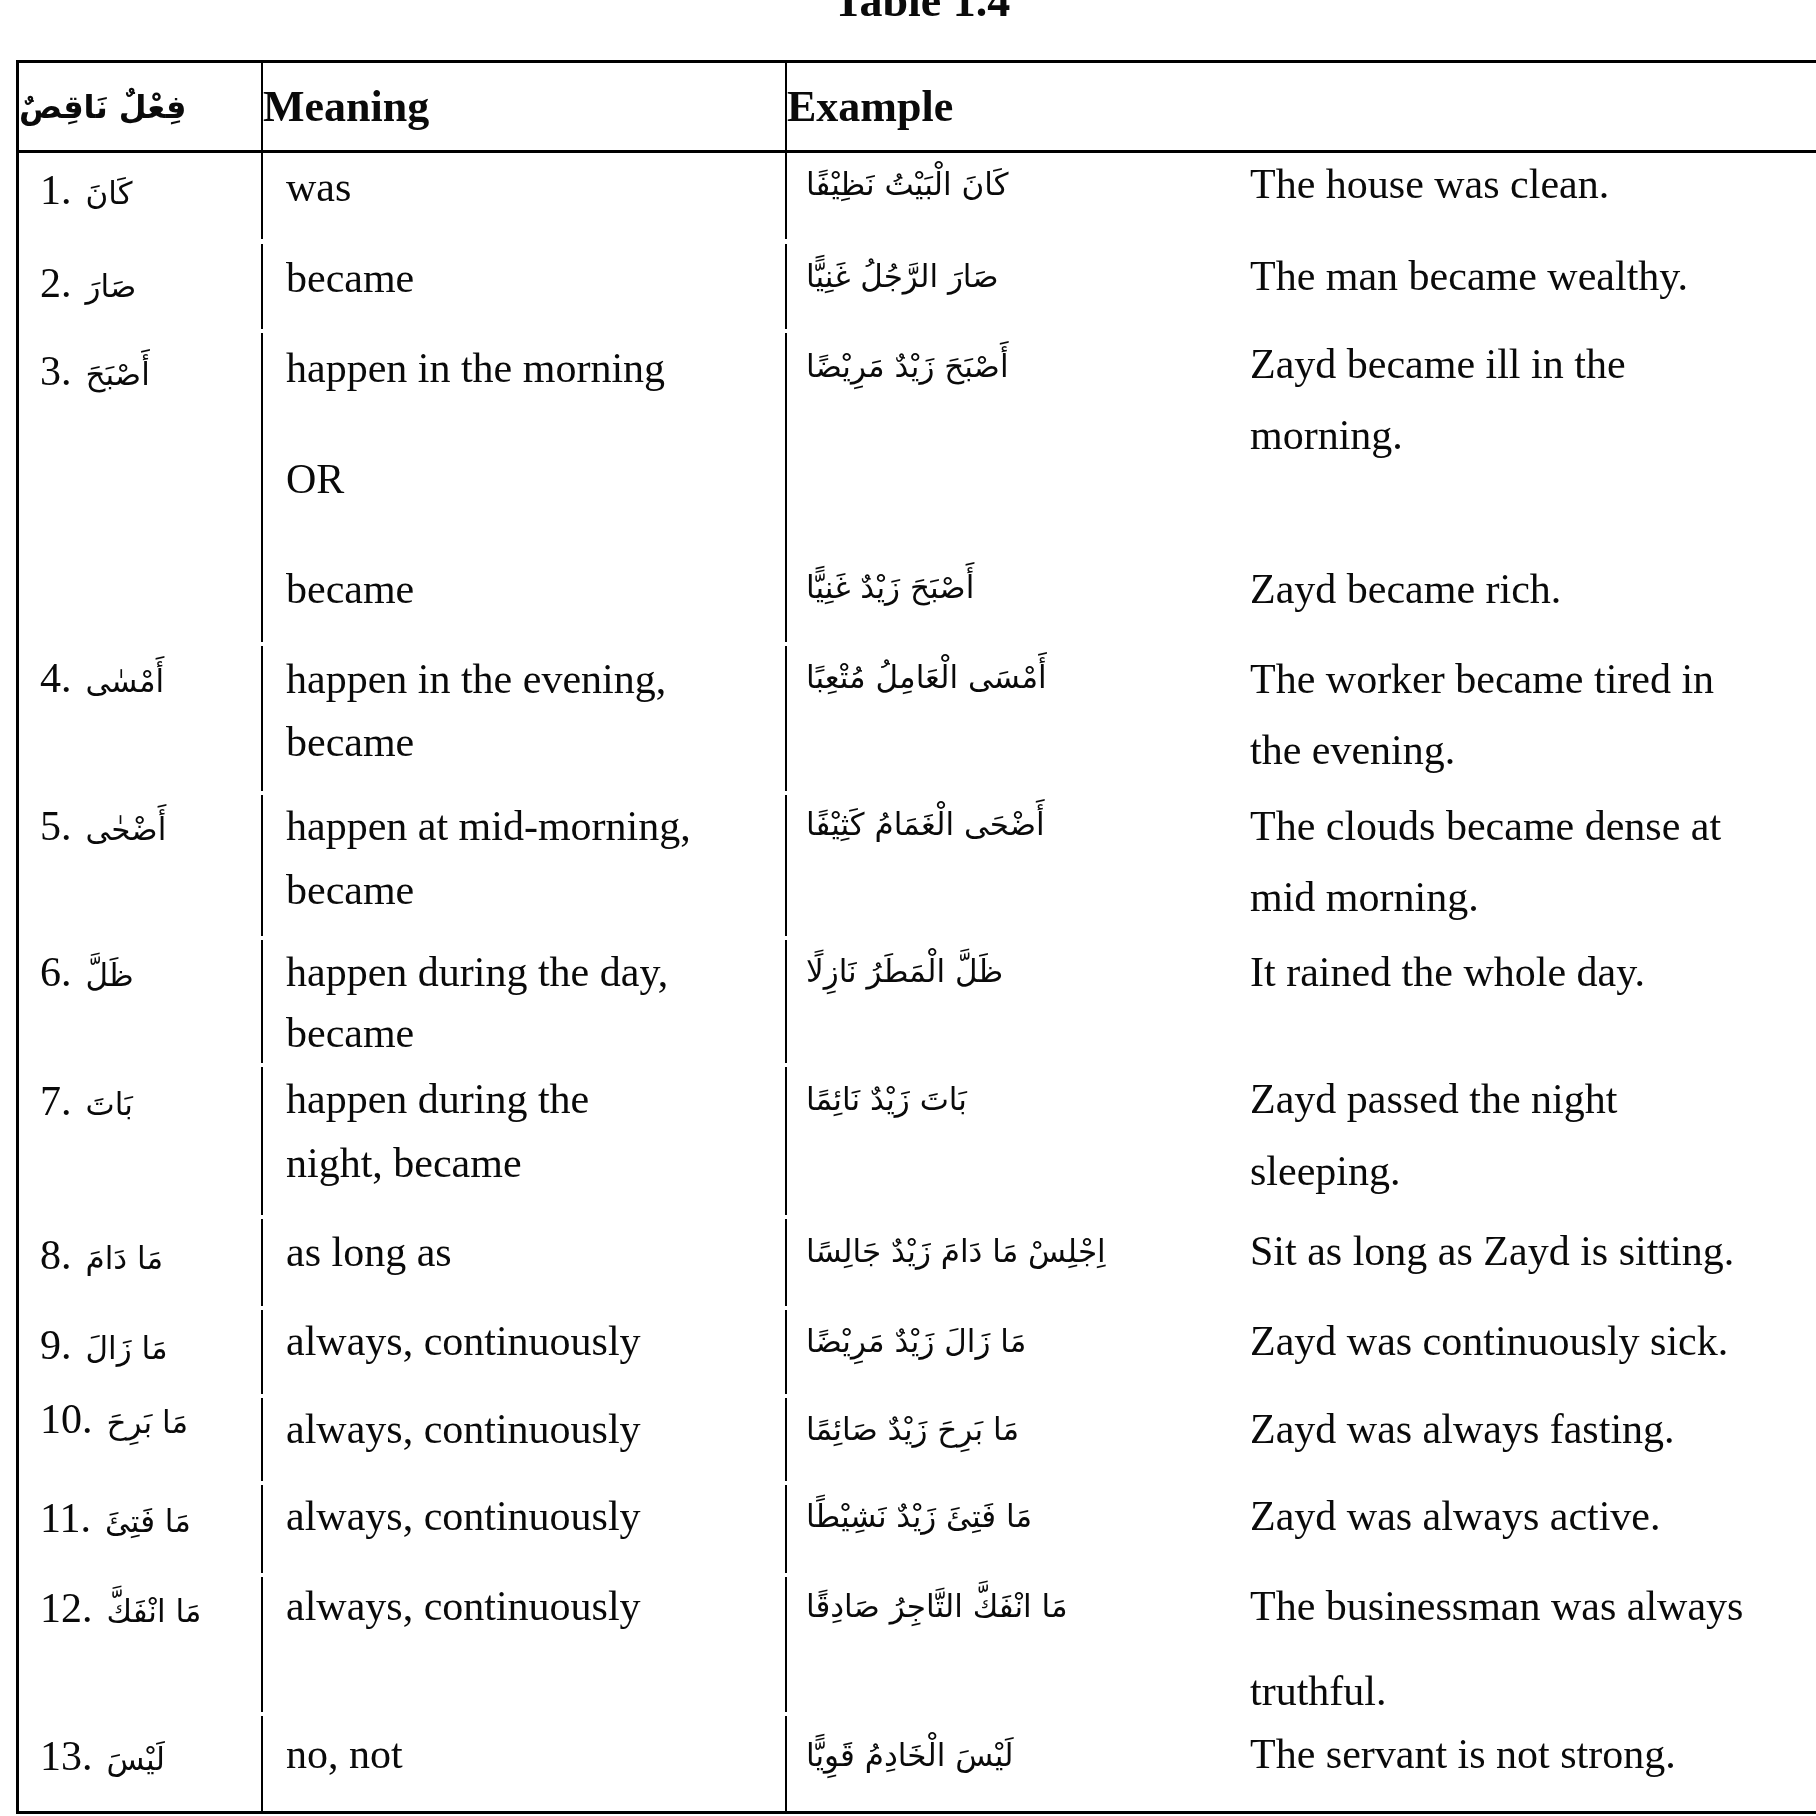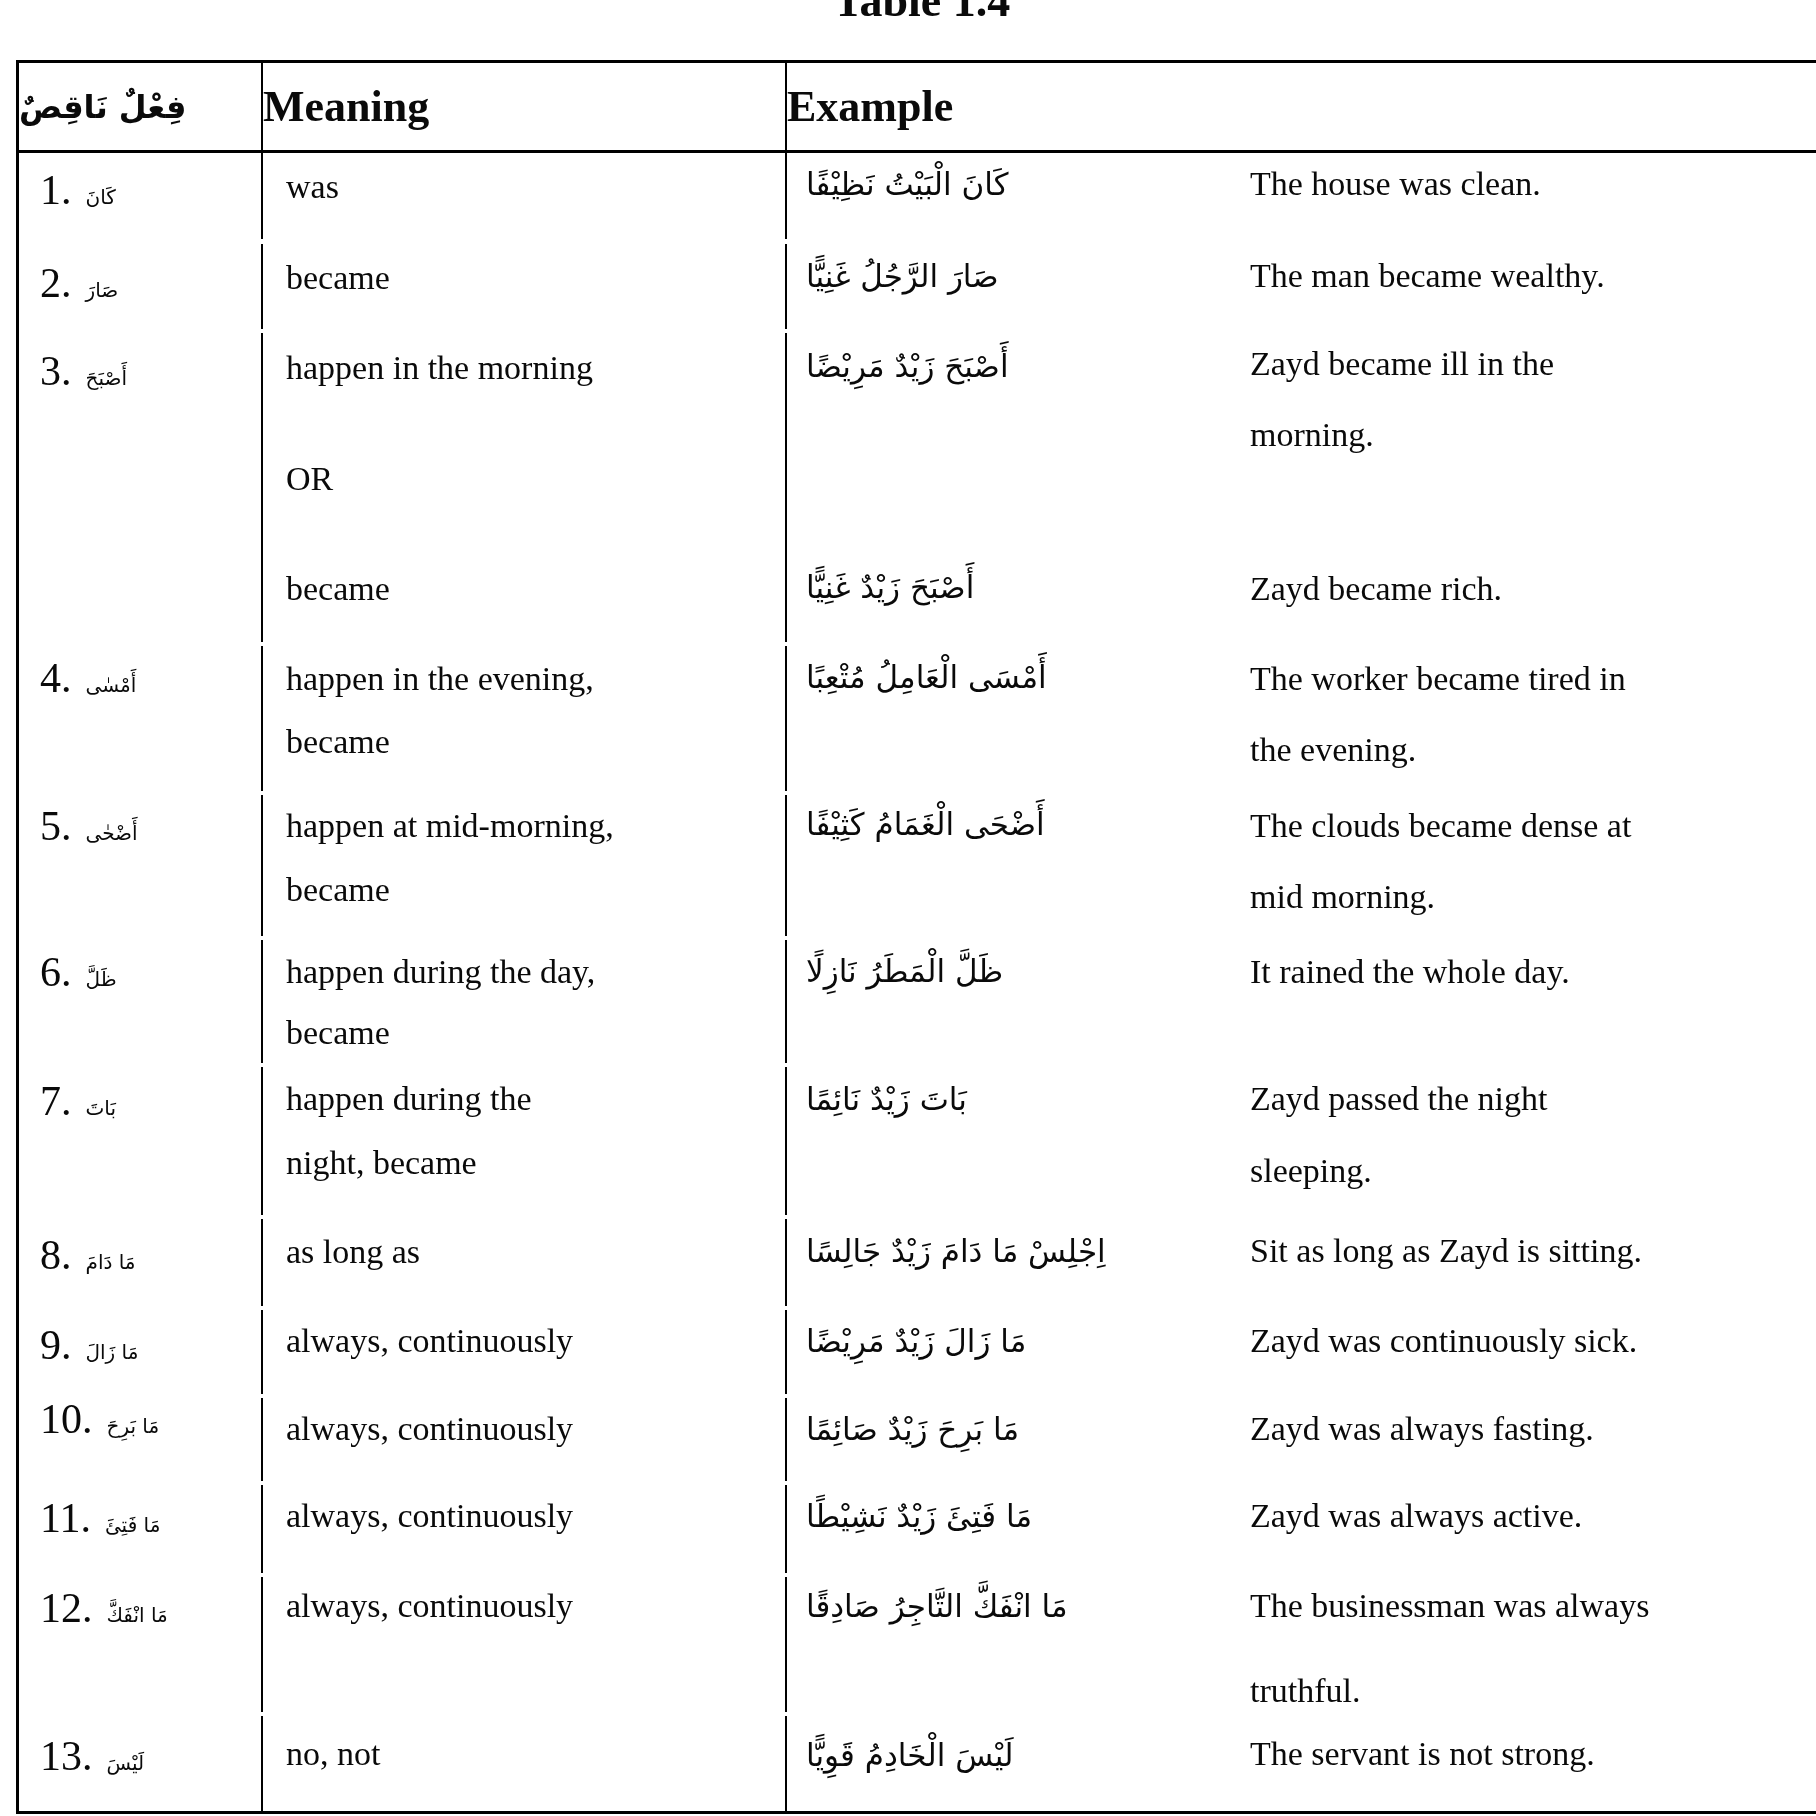--- a/index.html
+++ b/index.html
@@ -15,21 +15,21 @@
     font-family: "Liberation Serif", serif;
     color: #0a0a0a;
   }
   .line {
     position: absolute;
     white-space: nowrap;
     font-size: 42px;
     line-height: 42px;
     height: 42px;
   }
-  .en { font-family: "Liberation Serif", serif; font-size: 34px; }
+  .en { font-family: "Liberation Serif", serif; font-size: 42px; }
   .ar {
     font-family: "DejaVu Sans", sans-serif;
     font-size: 31px;
     direction: rtl;
     unicode-bidi: isolate;
   }
   .title {
     position: absolute;
     left: 833px;
     top: -22px;
@@ -64,21 +64,21 @@
     position: absolute;
     left: 40px;
     display: flex;
     align-items: baseline;
     gap: 14px;
     white-space: nowrap;
     font-size: 42px;
     line-height: 42px;
   }
   .num-cell .n { font-family: "Liberation Serif", serif; font-size: 42px; }
-  .num-cell .ar { font-size: 20px; }
+  .num-cell .ar { font-size: 31px; }
   .arex {
     position: absolute;
     left: 806px;
     white-space: nowrap;
     font-family: "DejaVu Sans", sans-serif;
     font-size: 31px;
     line-height: 42px;
     direction: rtl;
     unicode-bidi: isolate;
   }

